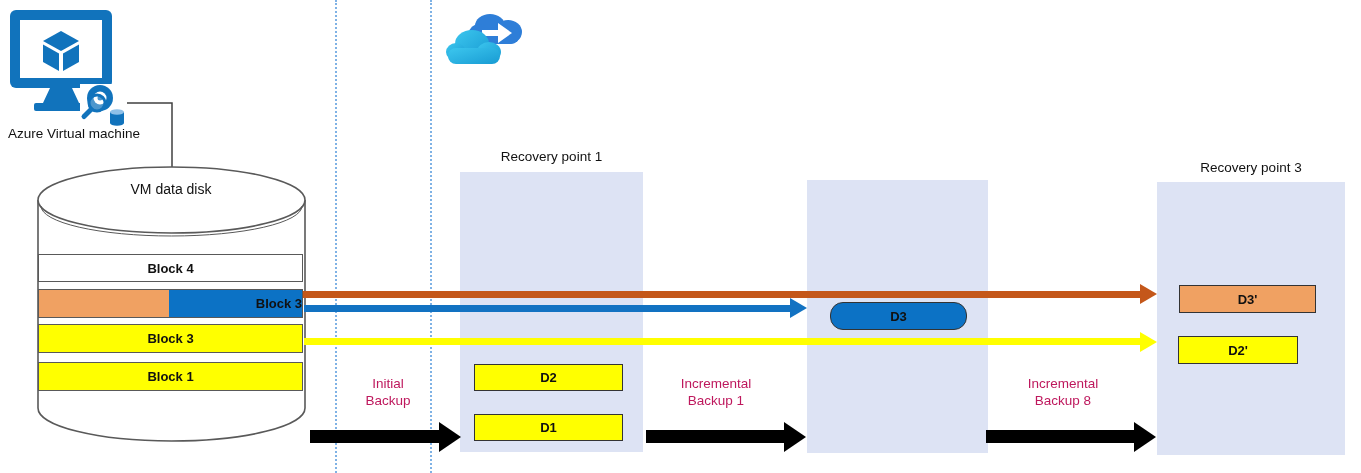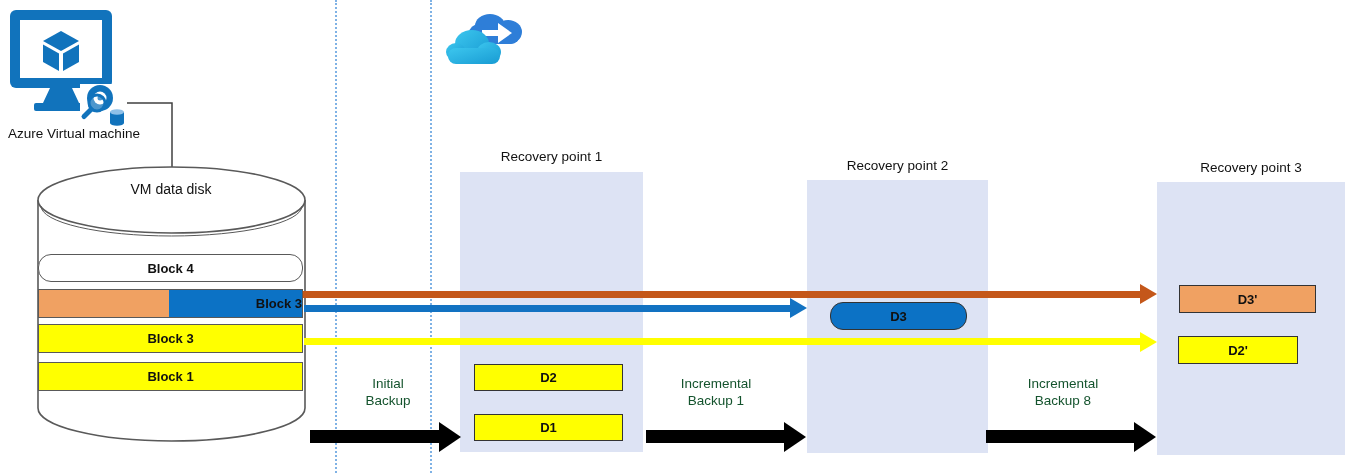--- a/index.html
+++ b/index.html
@@ -40,21 +40,21 @@
   .orange-line{height:7px;background:#C4571A;}
   .orange-head{border-width:10px 0 10px 17px;border-color:transparent transparent transparent #C4571A;}
   .blue-line{height:7px;background:#1272C2;}
   .blue-head{border-width:10px 0 10px 17px;border-color:transparent transparent transparent #1272C2;}
   .yellow-line{height:7px;background:#FFFF00;}
   .yellow-head{border-width:10px 0 10px 17px;border-color:transparent transparent transparent #FFFF00;}
   
   .black-line{position:absolute;height:13px;background:#000;z-index:2;}
   .black-head{position:absolute;width:0;height:0;border-style:solid;z-index:2;
     border-width:15px 0 15px 22px;border-color:transparent transparent transparent #000;}
-  .steplabel{position:absolute;text-align:center;font-size:13.5px;line-height:17px;color:#14532d;z-index:4;}
+  .steplabel{position:absolute;text-align:center;font-size:13.5px;line-height:17px;color:#be185d;z-index:4;}
   .steplabel span{display:block;}
   .vm-label{position:absolute;left:-2px;top:126px;width:152px;text-align:center;font-size:13.5px;z-index:4;}
   .disk-title{position:absolute;left:96px;top:181px;width:150px;text-align:center;font-size:14px;z-index:3;}
 </style>
 </head>
 <body>
 
 <div class="canvas">
 
   <div class="guide" style="left:335px;"></div>
@@ -107,37 +107,36 @@
     <polygon points="36,24 52,24 52,17 66,27 52,37 52,30 36,30" fill="#fff"></polygon>
     <g fill="url(#cg)">
       <ellipse cx="26" cy="38" rx="17" ry="14"></ellipse>
       <ellipse cx="10" cy="46" rx="10" ry="9"></ellipse>
       <ellipse cx="43" cy="46" rx="12" ry="10"></ellipse>
       <rect x="2" y="42" width="52" height="16" rx="8"></rect>
     </g>
   </svg>
 
   <div class="disk-title">VM data disk</div>
-  <div class="block block-white" style="top:254px;height:28px;border-radius:13px;">
+  <div class="block block-white" style="top:254px;height:28px;">
     <span>Block 4</span>
   </div>
   <div class="block block-split" style="top:289px;">
     <span>Block 3</span>
   </div>
   <div class="block block-yellow" style="top:324px;">
     <span>Block 3</span>
   </div>
   <div class="block block-yellow" style="top:362px;">
     <span>Block 1</span>
   </div>
 
   <div class="rptitle" style="left:460px;top:149px;width:183px;">Recovery point 1</div>
   <div class="rpbox" style="left:460px;top:172px;width:183px;height:280px;"></div>
 
-  <div class="rptitle" style="left:807px;top:158px;width:181px;">Recovery point 2</div>
   <div class="rpbox" style="left:807px;top:180px;width:181px;height:273px;"></div>
 
   <div class="rptitle" style="left:1157px;top:160px;width:188px;">Recovery point 3</div>
   <div class="rpbox" style="left:1157px;top:182px;width:188px;height:273px;"></div>
 
   <div class="ditem fill-yellow" style="left:474px;top:364px;width:149px;height:27px;">
     <span>D2</span>
   </div>
   <div class="ditem fill-yellow" style="left:474px;top:414px;width:149px;height:27px;text-align:right;">
     <span>D1</span>

